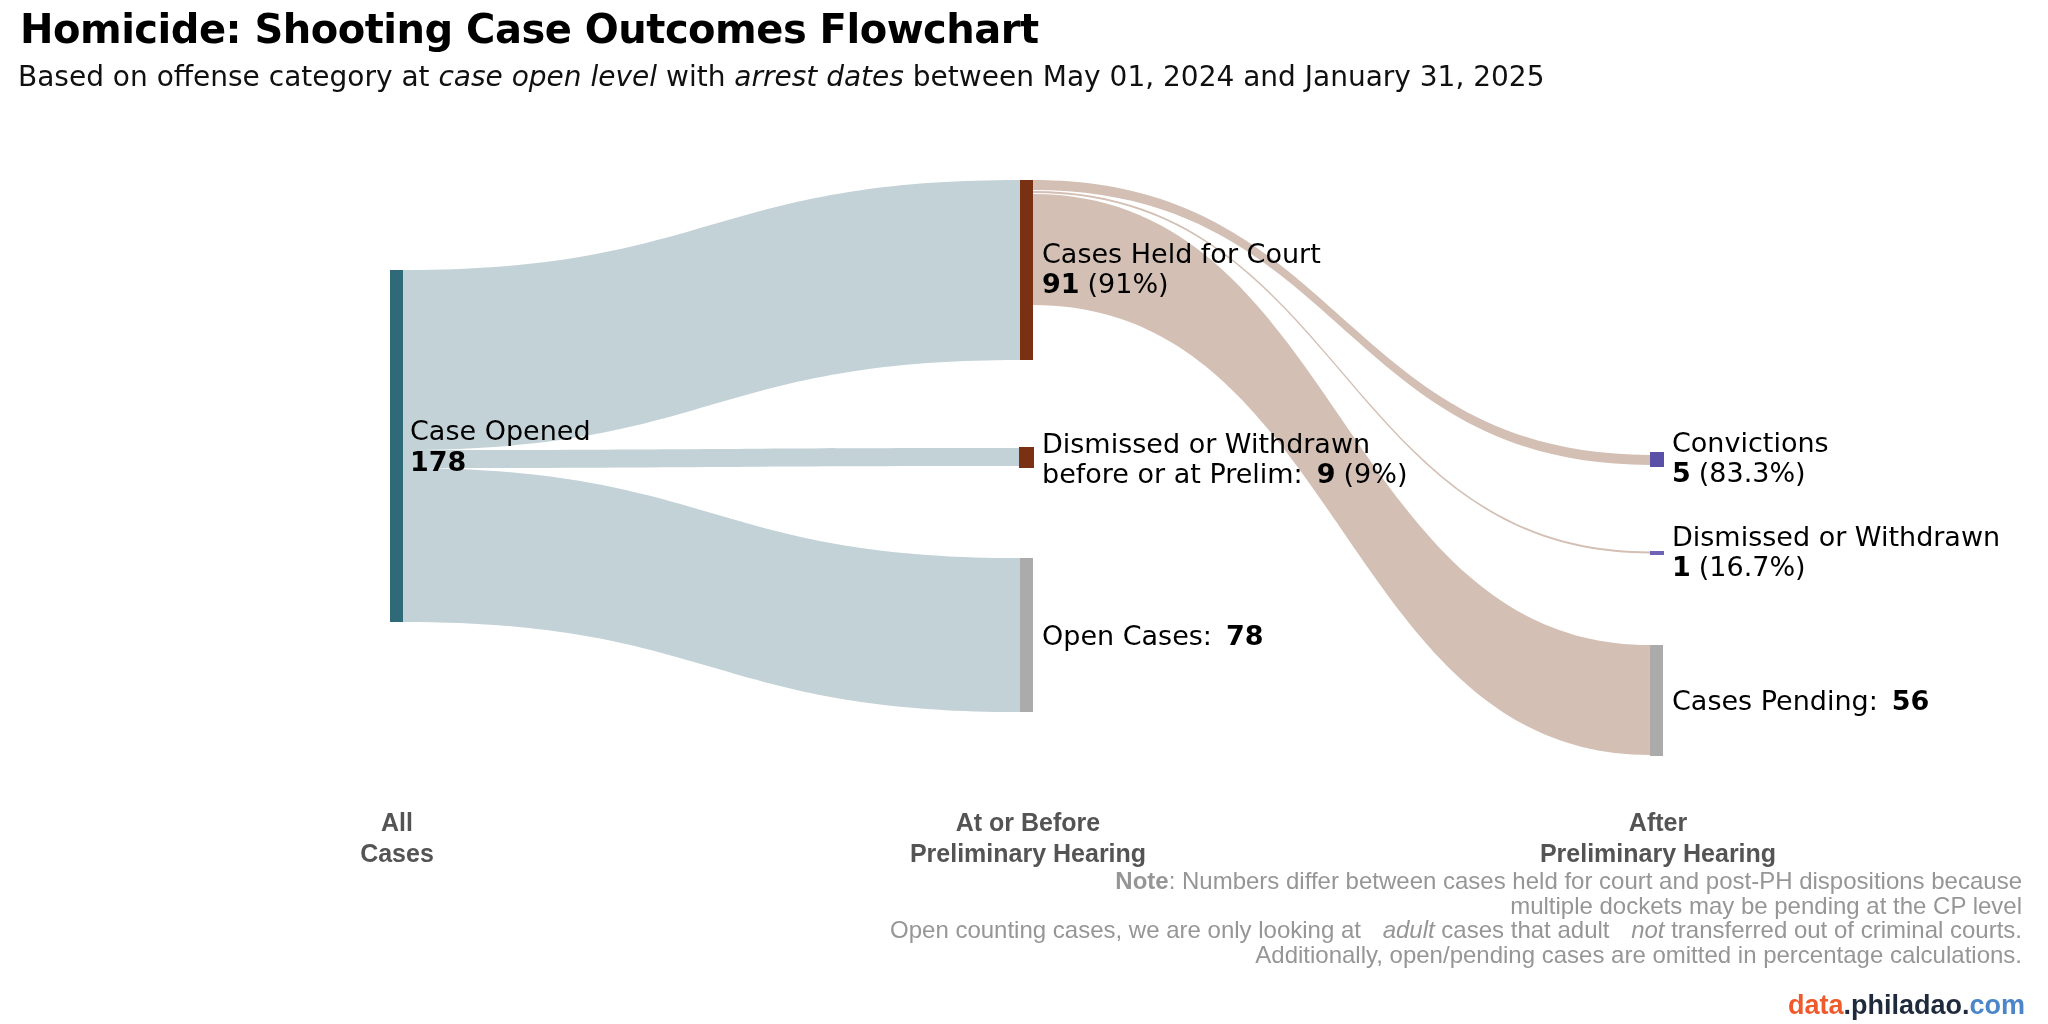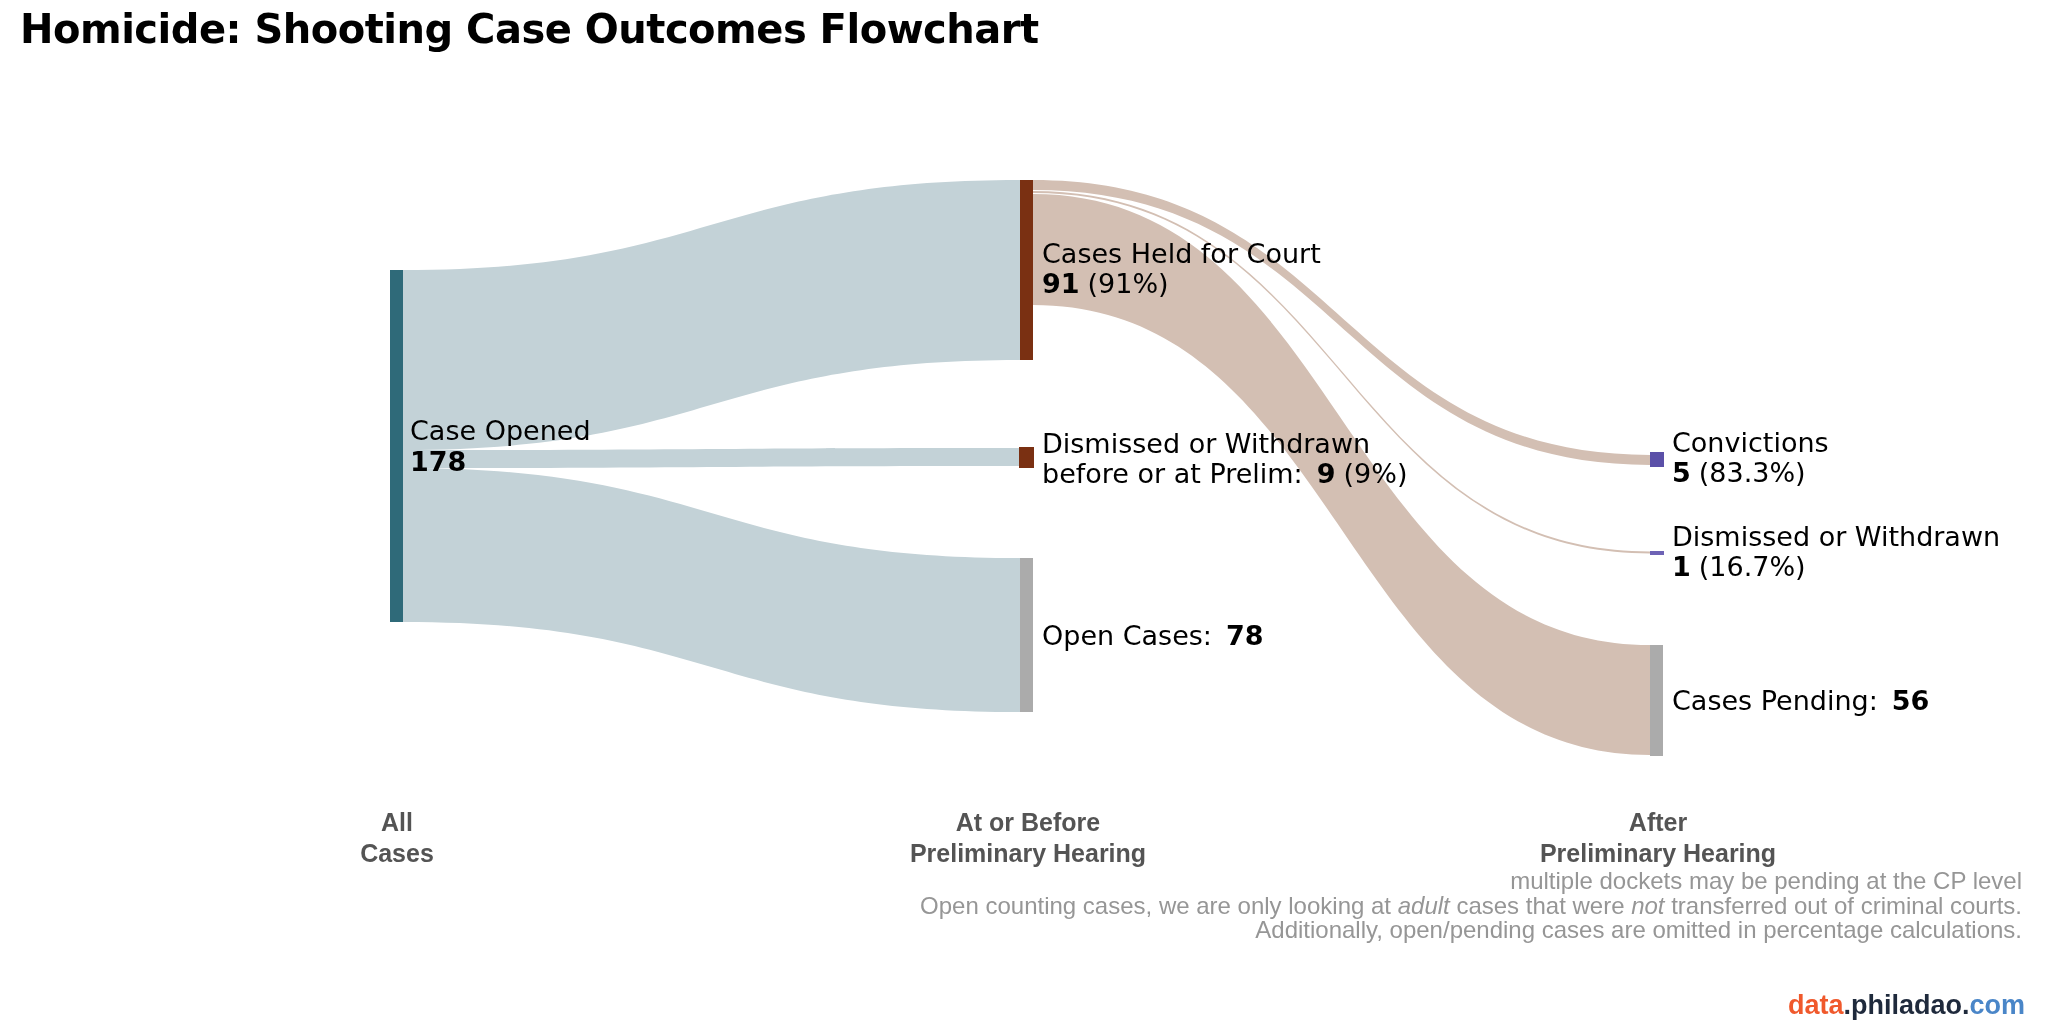--- a/index.html
+++ b/index.html
@@ -11,34 +11,35 @@
          font-family:"DejaVu Sans",sans-serif;}
   .subtitle i{font-style:italic;}
   svg.sankey{position:absolute;left:0;top:0;}
   .nlabel{font-family:"DejaVu Sans",sans-serif;font-size:27px;fill:#000;}
   .nbold{font-weight:bold;}
   .axis{font-family:"Liberation Sans",sans-serif;font-size:25px;font-weight:bold;
         fill:#545454;text-anchor:middle;}
   .notes{position:absolute;right:26px;top:869px;text-align:right;color:#969696;
          font-family:"Liberation Sans",sans-serif;font-size:24px;line-height:24.5px;}
   .notes b{font-weight:bold;}
-  .notes i{font-style:italic;}
+  .notes i{font-style:italic;margin-left:15px;}
   .branding{position:absolute;right:23px;top:990px;font-weight:bold;font-size:27px;
          font-family:"Liberation Sans",sans-serif;}
   .b-orange{color:#f0592c;}
   .b-dark{color:#1f2a3c;}
   .b-blue{color:#4a86c8;}
 </style>
 </head>
 <body>
 
 <div class="stage">
 
   <div class="title">Homicide: Shooting Case Outcomes Flowchart</div>
 
+  <div class="subtitle"><span>Based on offense category at </span><i>case open level</i><span> with </span><i>arrest dates</i><span> between May 01, 2024 and January 31, 2025</span></div>
 
   <svg class="sankey" width="2048" height="1024" viewBox="0 0 2048 1024">
 
     <path d="M 403 270 C 711 270, 711 180, 1020 180 L 1020 360 C 711 360, 711 450, 403 450 Z" fill="#c3d2d7"></path>
     <path d="M 403 450 C 711 450, 711 448, 1020 448 L 1020 466 C 711 466, 711 468, 403 468 Z" fill="#c3d2d7"></path>
     <path d="M 403 468 C 711 468, 711 558, 1020 558 L 1020 712 C 711 712, 711 622, 403 622 Z" fill="#c3d2d7"></path>
 
     <path d="M 1033 180 C 1342 180, 1342 455, 1650 455 L 1650 465 C 1342 465, 1342 190, 1033 190 Z" fill="#d3bfb3"></path>
     <path d="M 1033 191 C 1342 191, 1342 551.5, 1650 551.5 L 1650 553.5 C 1342 553.5, 1342 193, 1033 193 Z" fill="#d3bfb3"></path>
     <path d="M 1033 194 C 1342 194, 1342 645, 1650 645 L 1650 755 C 1342 755, 1342 305, 1033 305 Z" fill="#d3bfb3"></path>
@@ -72,20 +73,21 @@
 
     <text class="axis" x="397" y="831">All</text>
     <text class="axis" x="397" y="862">Cases</text>
     <text class="axis" x="1028" y="831">At or Before</text>
     <text class="axis" x="1028" y="862">Preliminary Hearing</text>
     <text class="axis" x="1658" y="831">After</text>
     <text class="axis" x="1658" y="862">Preliminary Hearing</text>
   </svg>
 
   <div class="notes">
+    <div><b>Note</b><span>: Numbers differ between cases held for court and post-PH dispositions because</span></div>
     <div>multiple dockets may be pending at the CP level</div>
-    <div><span>Open counting cases, we are only looking at </span><i>adult</i><span> cases that were </span><i>not</i><span> transferred out of criminal courts.</span></div>
+    <div><span>Open counting cases, we are only looking at </span><i>adult</i><span> cases that adult </span><i>not</i><span> transferred out of criminal courts.</span></div>
     <div>Additionally, open/pending cases are omitted in percentage calculations.</div>
   </div>
 
   <div class="branding"><span class="b-orange">data</span><span class="b-dark">.</span><span class="b-dark">philadao</span><span class="b-dark">.</span><span class="b-blue">com</span></div>
 
 </div>
 
 </body></html>

